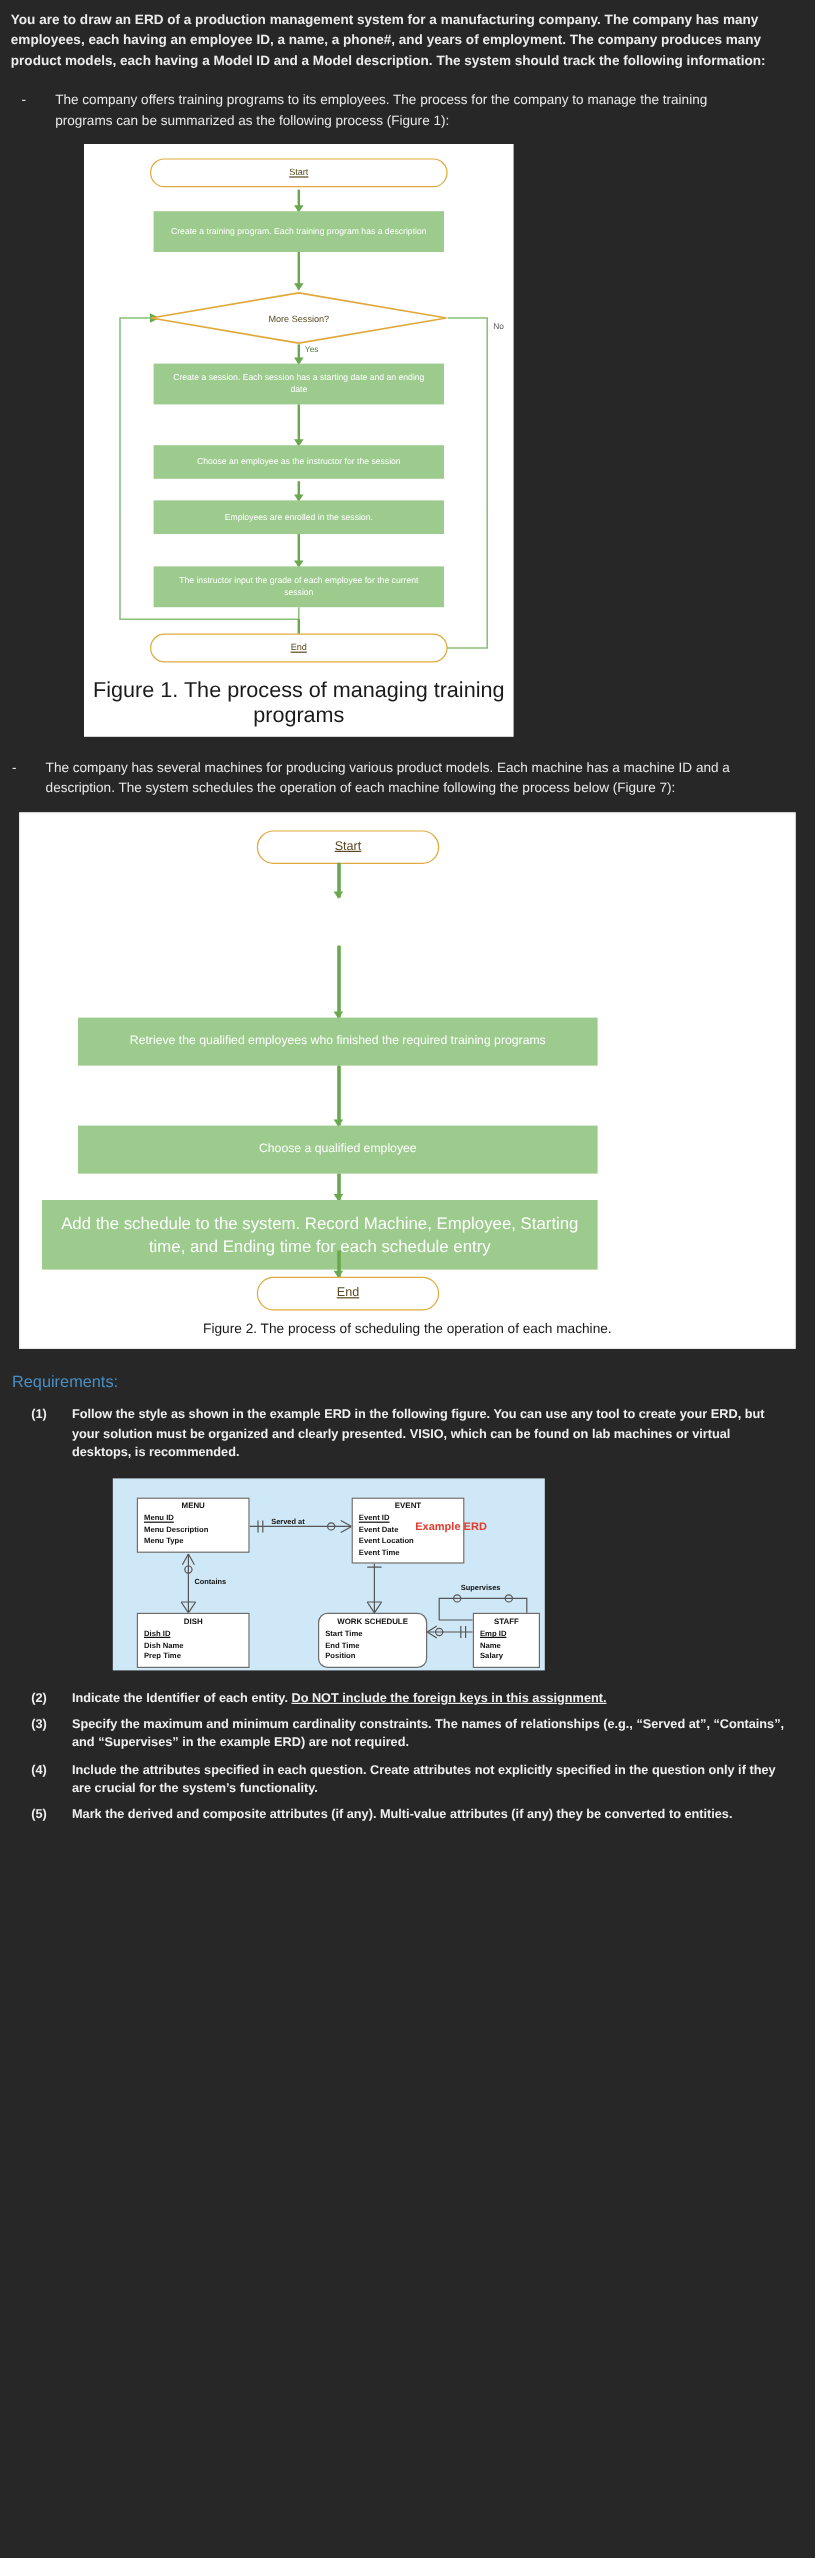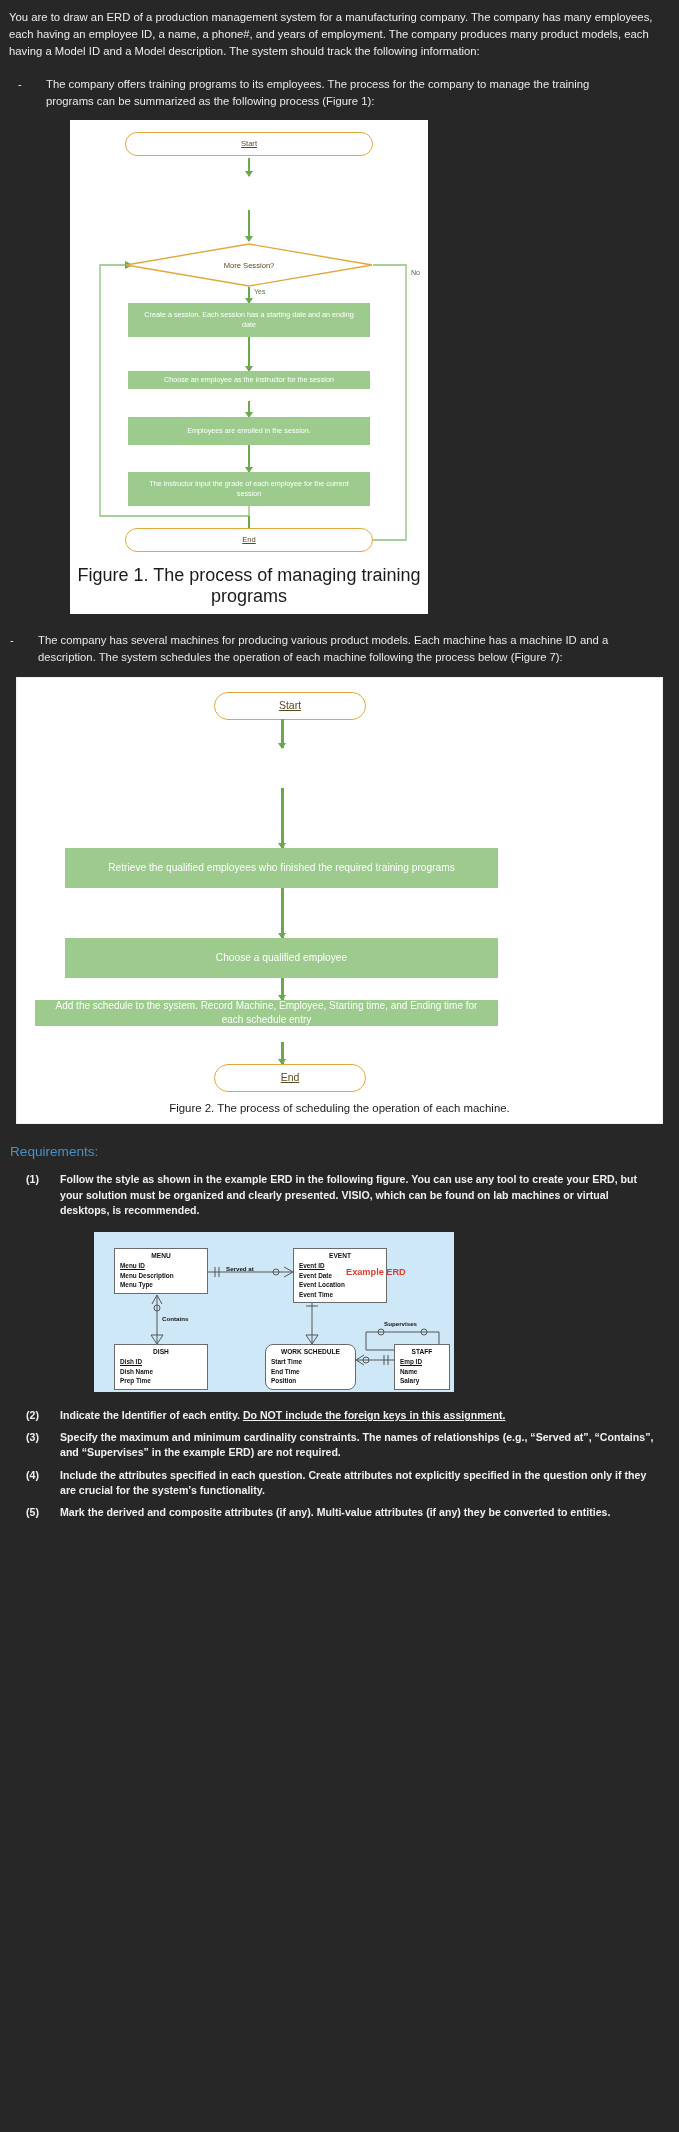--- a/index.html
+++ b/index.html
@@ -11,20 +11,21 @@
     color: #e8e8e8;
   }
   .page { width: 679px; position: relative; padding: 0; }
 
   
   .prose {
     font-size: 11.3px;
     line-height: 17.2px;
     color: #ececec;
     padding: 9px 26px 0 9px;
+    font-weight: bold;
   }
   .prose p { margin: 0; }
   .bullet-block {
     display: flex;
     margin-top: 15px;
     padding-left: 18px;
   }
   .bullet-dash {
     width: 28px;
     flex: 0 0 28px;
@@ -203,36 +204,37 @@
 
         <path d="M 179 378 L 179 388 L 30 388 L 30 137 L 55 137" fill="none" stroke="#8cbf7a" stroke-width="1.3"></path>
         <polygon points="55,133 63,137 55,141" fill="#6aa84f"></polygon>
 
         <path d="M 303 137 L 336 137 L 336 412 L 186 412" fill="none" stroke="#8cbf7a" stroke-width="1.3"></path>
       </svg>
 
       <div class="term" style="position:absolute;left:55px;top:4px;width:248px;">Start</div>
       <div class="conn" style="position:absolute;left:178px;top:30px;height:18px;"></div>
 
+      <div class="proc" style="position:absolute;left:58px;top:48px;width:242px;height:34px;">Create a training program. Each training program has a description</div>
       <div class="conn" style="position:absolute;left:178px;top:82px;height:31px;"></div>
 
       <div class="diamond-box" style="position:absolute;left:55px;top:115px;width:248px;height:44px;">
         <svg viewBox="0 0 248 44" preserveAspectRatio="none">
           <polygon points="124,1 247,22 124,43 1,22" fill="#ffffff" stroke="#e0a93b" stroke-width="1.4"></polygon>
         </svg>
         <div class="diamond-label">More Session?</div>
       </div>
       <div class="edge-label" style="left:182px;top:160px;">Yes</div>
       <div class="edge-label no" style="left:339px;top:141px;background:transparent;">No</div>
       <div class="conn" style="position:absolute;left:178px;top:159px;height:16px;"></div>
 
       <div class="proc" style="position:absolute;left:58px;top:175px;width:242px;height:34px;">Create a session. Each session has a starting date and an ending date</div>
       <div class="conn" style="position:absolute;left:178px;top:209px;height:34px;"></div>
 
-      <div class="proc" style="position:absolute;left:58px;top:243px;width:242px;height:18px;text-align:center;">Choose an employee as the instructor for the session</div>
+      <div class="proc" style="position:absolute;left:58px;top:243px;width:242px;height:28px;text-align:center;">Choose an employee as the instructor for the session</div>
       <div class="conn" style="position:absolute;left:178px;top:273px;height:16px;"></div>
 
       <div class="proc" style="position:absolute;left:58px;top:289px;width:242px;height:28px;">Employees are enrolled in the session.</div>
       <div class="conn" style="position:absolute;left:178px;top:317px;height:27px;"></div>
 
       <div class="proc" style="position:absolute;left:58px;top:344px;width:242px;height:34px;">The instructor input the grade of each employee for the current session</div>
 
       <div class="term" style="position:absolute;left:55px;top:400px;width:248px;">End</div>
       <div class="conn noarrow" style="position:absolute;left:178px;top:388px;height:12px;"></div>
     </div>
@@ -252,21 +254,21 @@
       <div class="conn" style="position:absolute;left:264px;top:31px;height:29px;width:2.5px;"></div>
 
       <div class="conn" style="position:absolute;left:264px;top:100px;height:60px;width:2.5px;"></div>
 
       <div class="proc" style="position:absolute;left:48px;top:160px;width:433px;height:40px;font-size:10.2px;">Retrieve the qualified employees who finished the required training programs</div>
       <div class="conn" style="position:absolute;left:264px;top:200px;height:50px;width:2.5px;"></div>
 
       <div class="proc" style="position:absolute;left:48px;top:250px;width:433px;height:40px;font-size:10.2px;">Choose a qualified employee</div>
       <div class="conn" style="position:absolute;left:264px;top:290px;height:22px;width:2.5px;"></div>
 
-      <div class="proc" style="position:absolute;left:18px;top:312px;width:463px;height:26px;font-size:10px;">Add the schedule to the system. Record Machine, Employee, Starting time, and Ending time for each schedule entry</div>
+      <div class="proc" style="position:absolute;left:18px;top:312px;width:463px;height:58px;font-size:14px;">Add the schedule to the system. Record Machine, Employee, Starting time, and Ending time for each schedule entry</div>
       <div class="conn" style="position:absolute;left:264px;top:354px;height:22px;width:2.5px;"></div>
 
       <div class="term" style="position:absolute;left:197px;top:376px;width:152px;font-size:10.5px;padding:6px 4px;border-radius:20px;">End</div>
     </div>
 
     <div class="fig-caption" style="padding-top:24px;font-size:11.4px;">Figure 2. The process of scheduling the operation of each machine.</div>
   </div>
 
   <div class="req-head">Requirements:</div>
 

